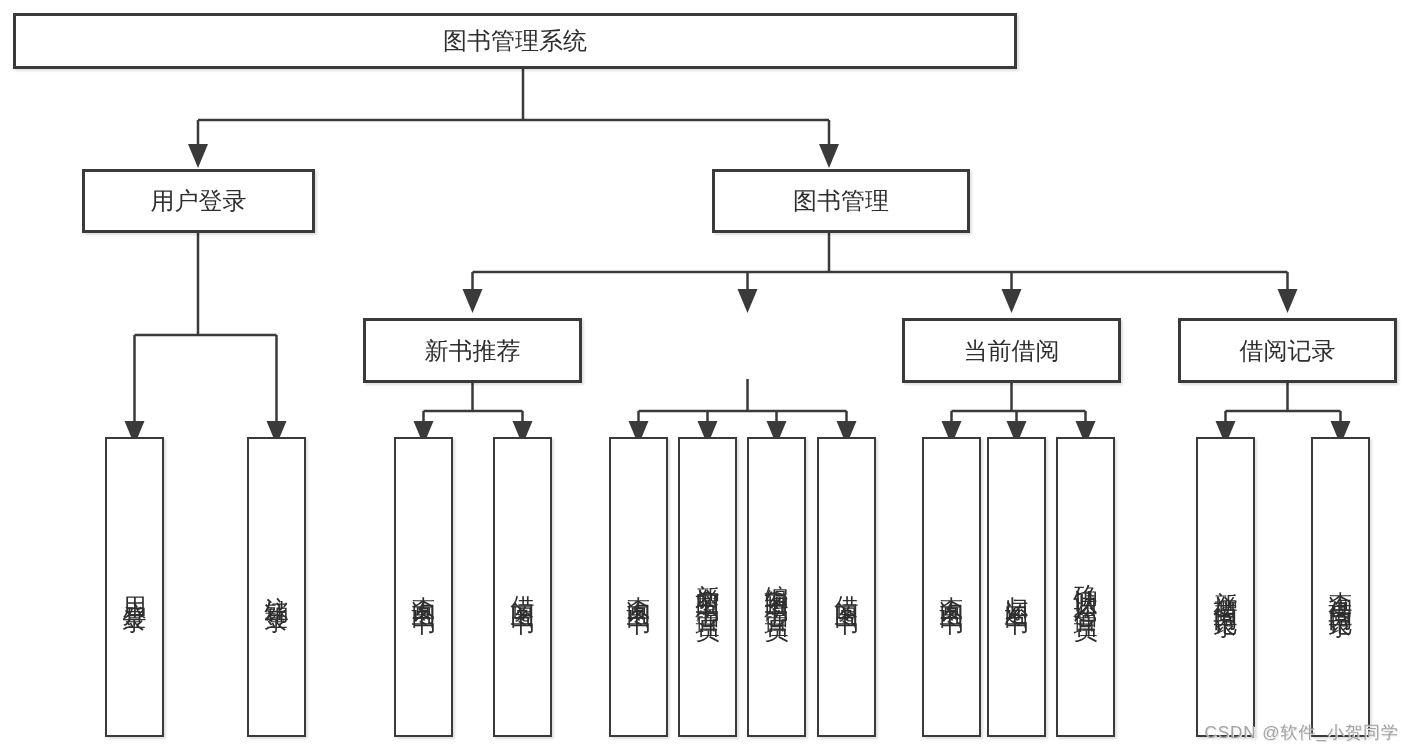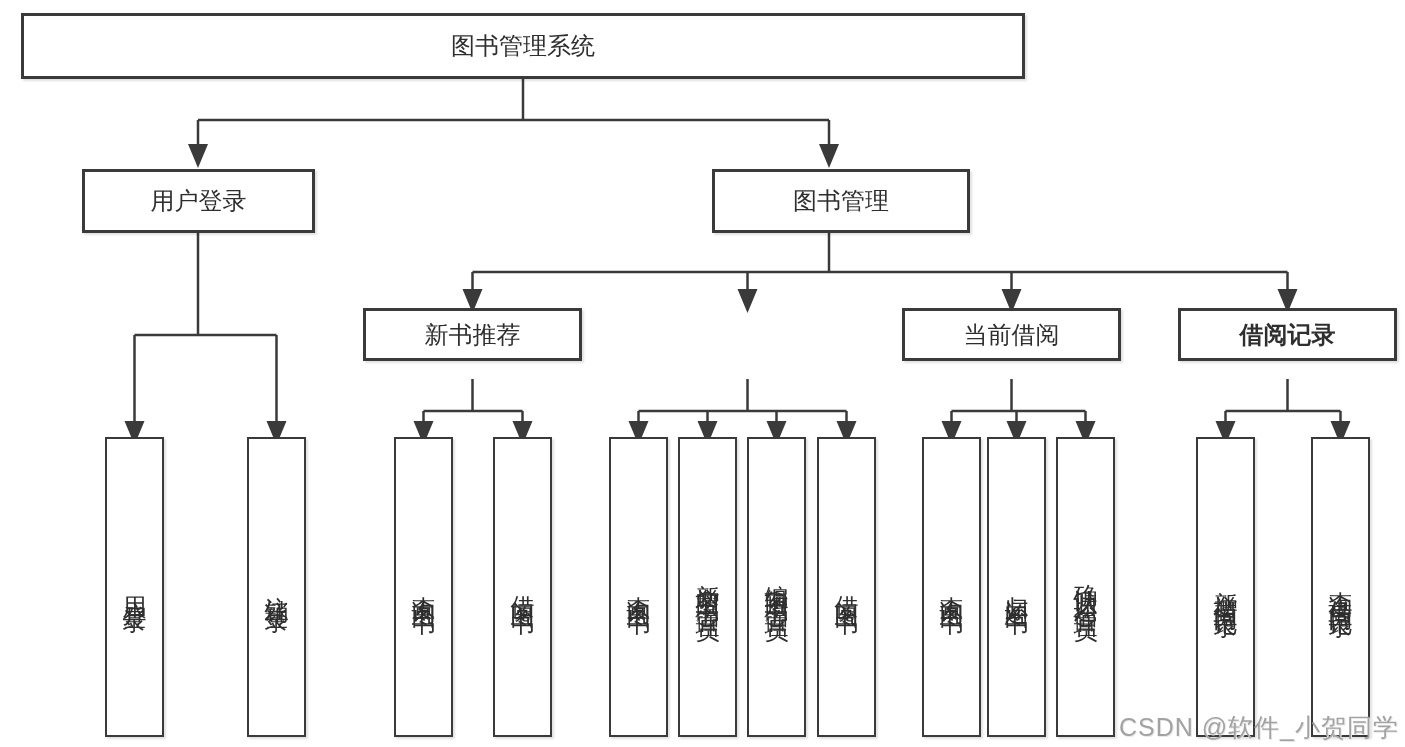--- a/index.html
+++ b/index.html
@@ -13,37 +13,37 @@
     display:flex;align-items:center;justify-content:center;
     font-size:24px;line-height:1;white-space:nowrap;
     box-shadow:2px 2px 2px rgba(0,0,0,0.12);
   }
   .col{
     border-width:2px;
     writing-mode:vertical-rl;text-orientation:mixed;
     letter-spacing:5px;white-space:normal;
   }
   
-  .n-root{left:21px;top:13px;width:1004px;height:66px;}
+  .n-root{left:13px;top:13px;width:1004px;height:56px;}
   
   .n-ul{left:82px;top:169px;width:233px;height:64px;}
   .n-bm{left:712px;top:169px;width:258px;height:64px;}
   
-  .n-l3{top:308px;width:219px;height:53px;}
-  .n-nr{left:363px;} .n-bb{left:638px;} .n-cb{left:902px;} .n-br{left:1178px;font-weight:bold;}
+  .n-l3{top:318px;width:219px;height:65px;}
+  .n-nr{left:363px;} .n-bb{left:638px;} .n-cb{left:902px;} .n-br{left:1178px;}
   
   .col{top:437px;width:59px;height:300px;}
   .c-ul1{left:105px;} .c-ul2{left:247px;}
   .c-nr1{left:394px;} .c-nr2{left:493px;}
   .c-bb1{left:609px;} .c-bb2{left:678px;} .c-bb3{left:747px;} .c-bb4{left:817px;}
   .c-cb1{left:922px;} .c-cb2{left:987px;} .c-cb3{left:1056px;}
   .c-br1{left:1196px;} .c-br2{left:1311px;}
   #watermark{
     position:absolute;right:6px;bottom:3px;
-    font-size:25px;letter-spacing:1px;color:#a2a2a2;
+    font-size:17px;letter-spacing:1px;color:#a2a2a2;
     text-shadow:1px 1px 0 #e8e8e8;
   }
 </style>
 </head>
 <body>
 
 <div id="canvas">
 
   <svg id="wires" viewBox="0 0 1405 747" xmlns="http://www.w3.org/2000/svg" aria-hidden="true">
     <g stroke="#3a3a3a" stroke-width="2.5" fill="none">

